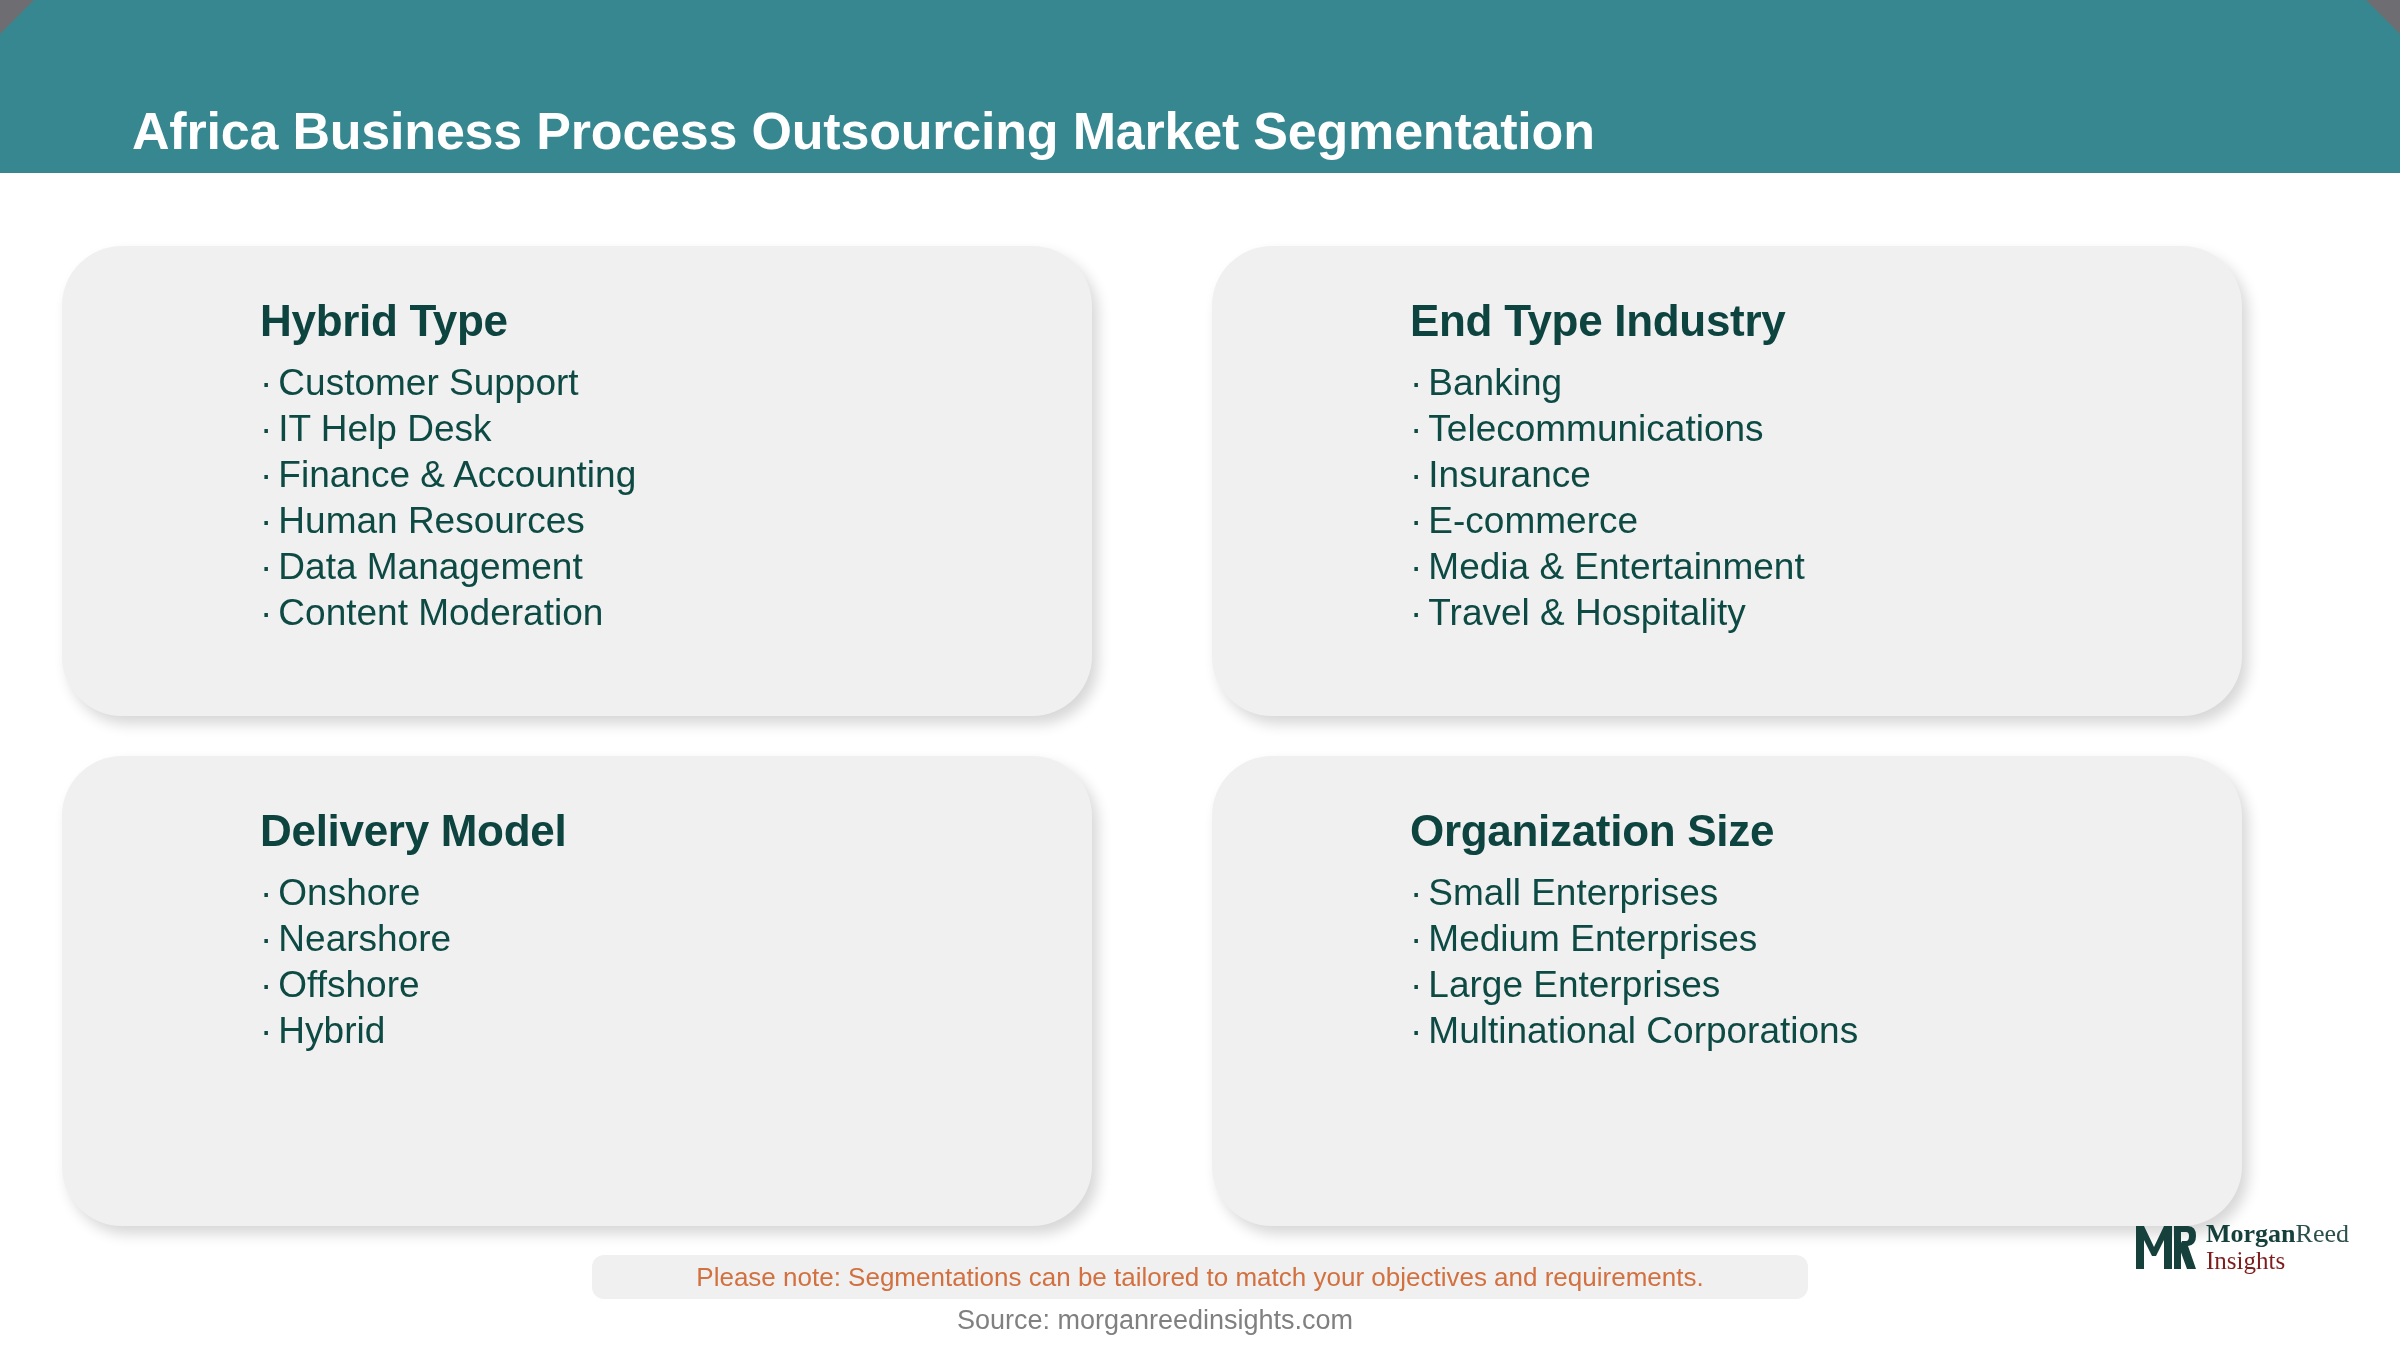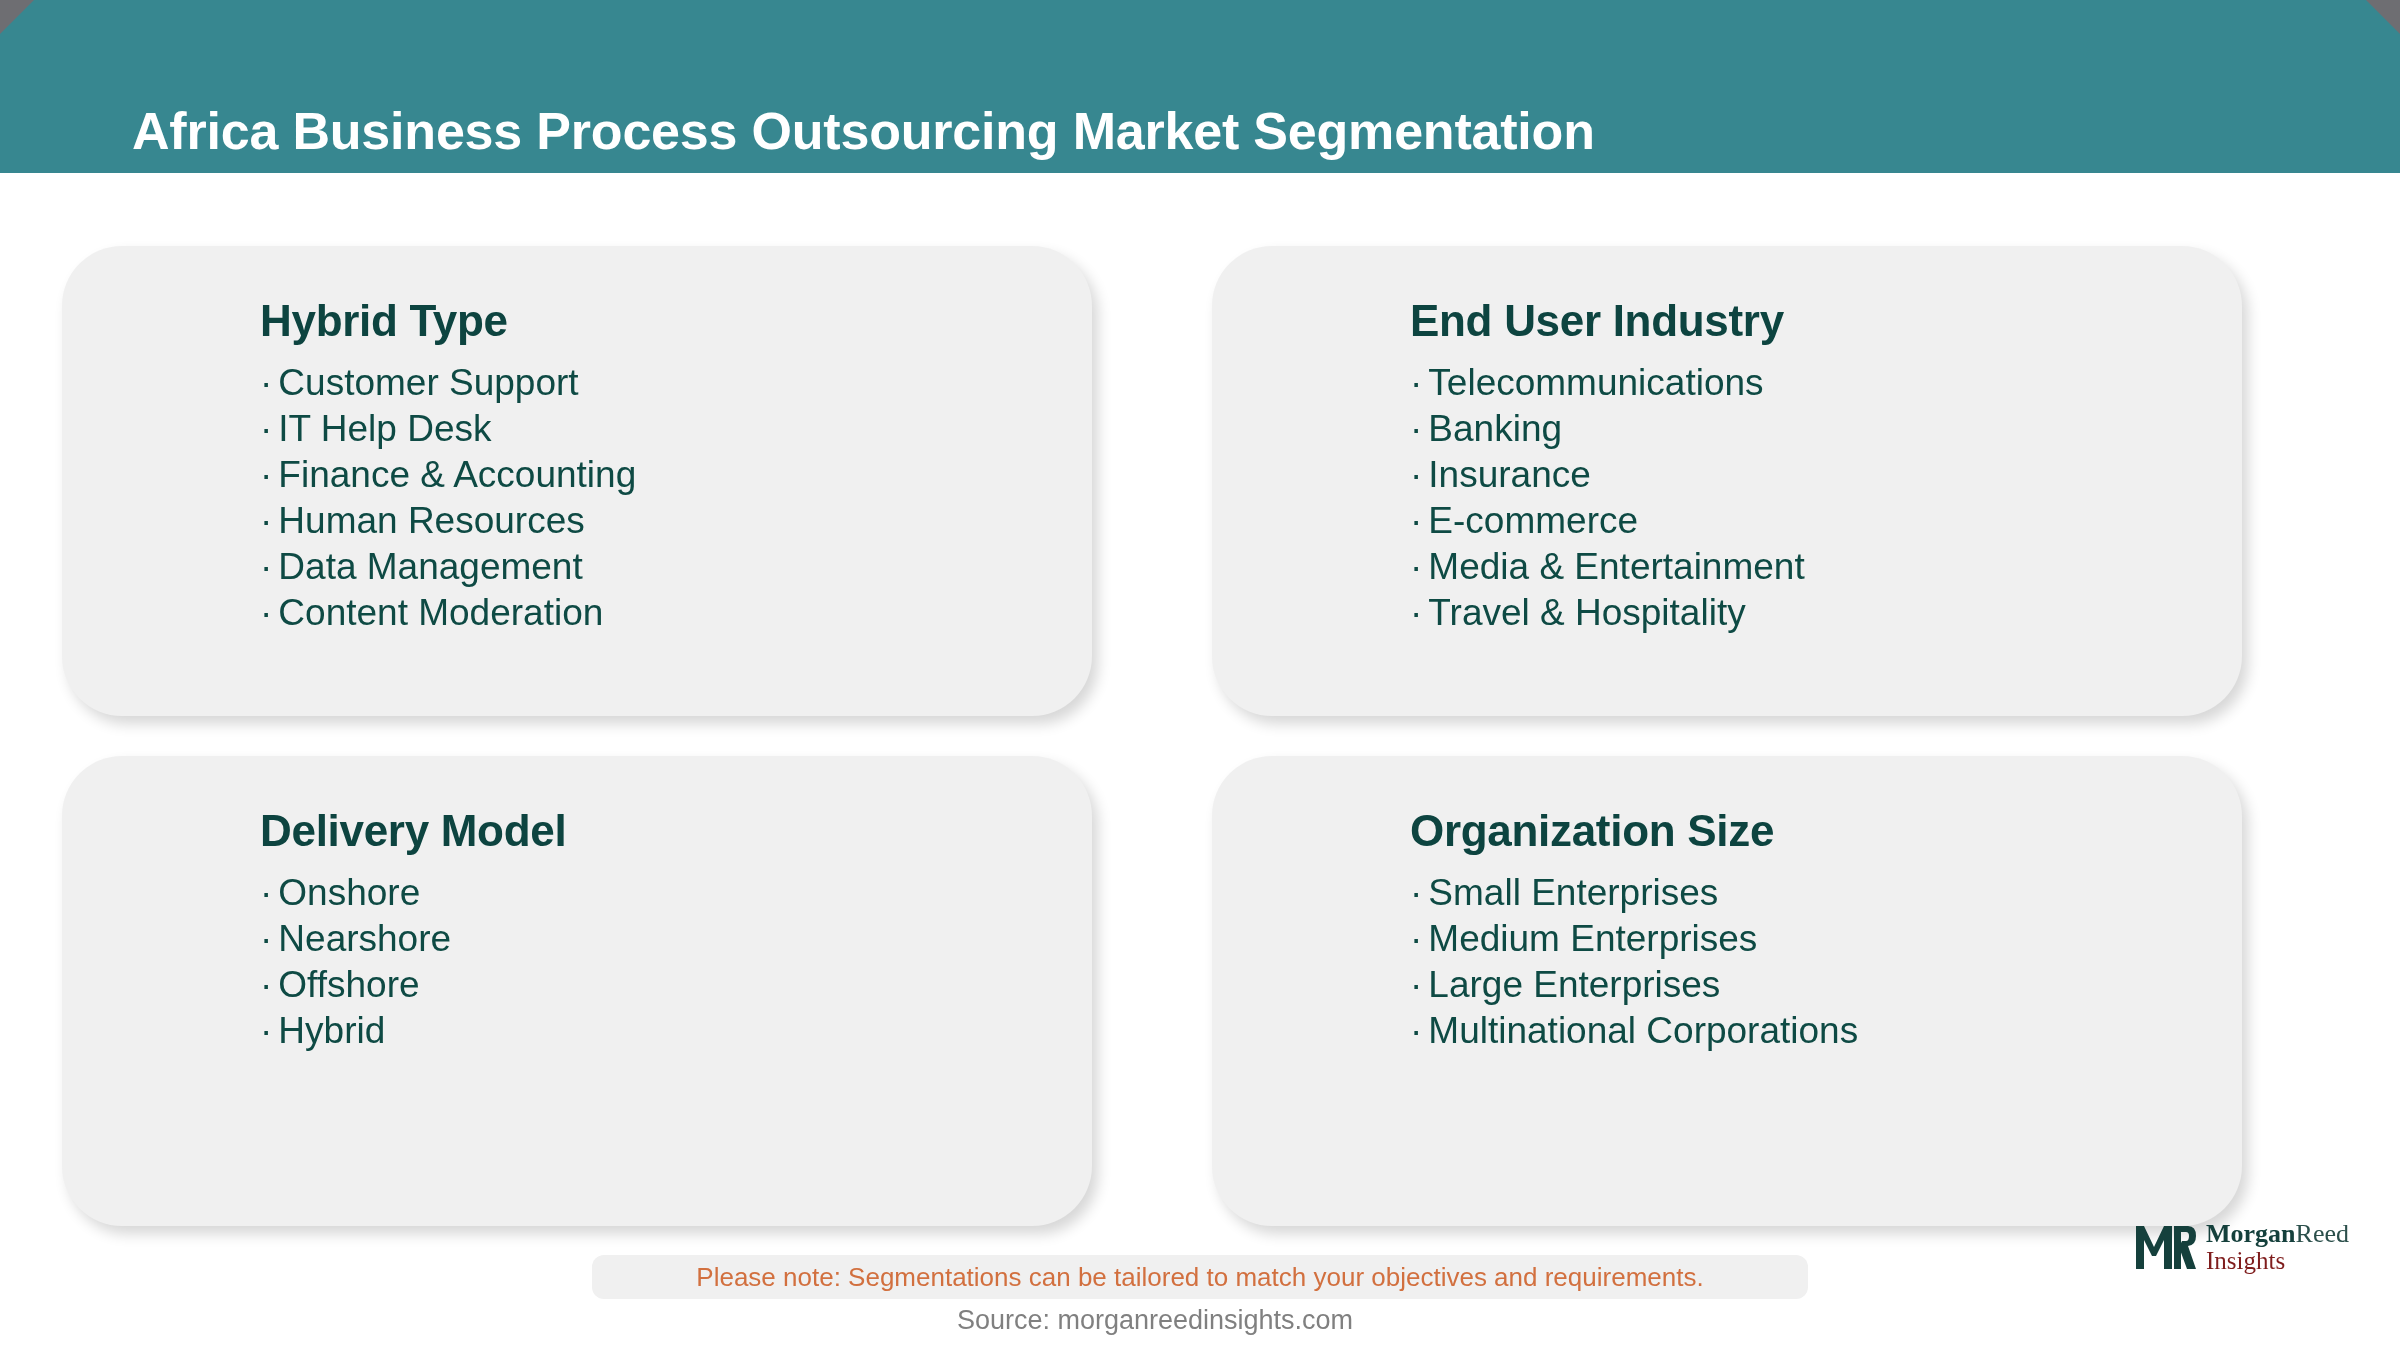--- a/index.html
+++ b/index.html
@@ -142,24 +142,24 @@
           <li><span class="bullet">·</span><span>Finance &amp; Accounting</span></li>
           <li><span class="bullet">·</span><span>Human Resources</span></li>
           <li><span class="bullet">·</span><span>Data Management</span></li>
           <li><span class="bullet">·</span><span>Content Moderation</span></li>
         </ul>
       </div>
     </div>
 
     <div class="card c1">
       <div class="card-inner">
-        <div class="card-title">End User Industry</div>
-        <ul class="card-list">
+        <div class="card-title">End Type Industry</div>
+        <ul class="card-list">
+          <li><span class="bullet">·</span><span>Banking</span></li>
           <li><span class="bullet">·</span><span>Telecommunications</span></li>
-          <li><span class="bullet">·</span><span>Banking</span></li>
           <li><span class="bullet">·</span><span>Insurance</span></li>
           <li><span class="bullet">·</span><span>E-commerce</span></li>
           <li><span class="bullet">·</span><span>Media &amp; Entertainment</span></li>
           <li><span class="bullet">·</span><span>Travel &amp; Hospitality</span></li>
         </ul>
       </div>
     </div>
 
     <div class="card c2">
       <div class="card-inner">

